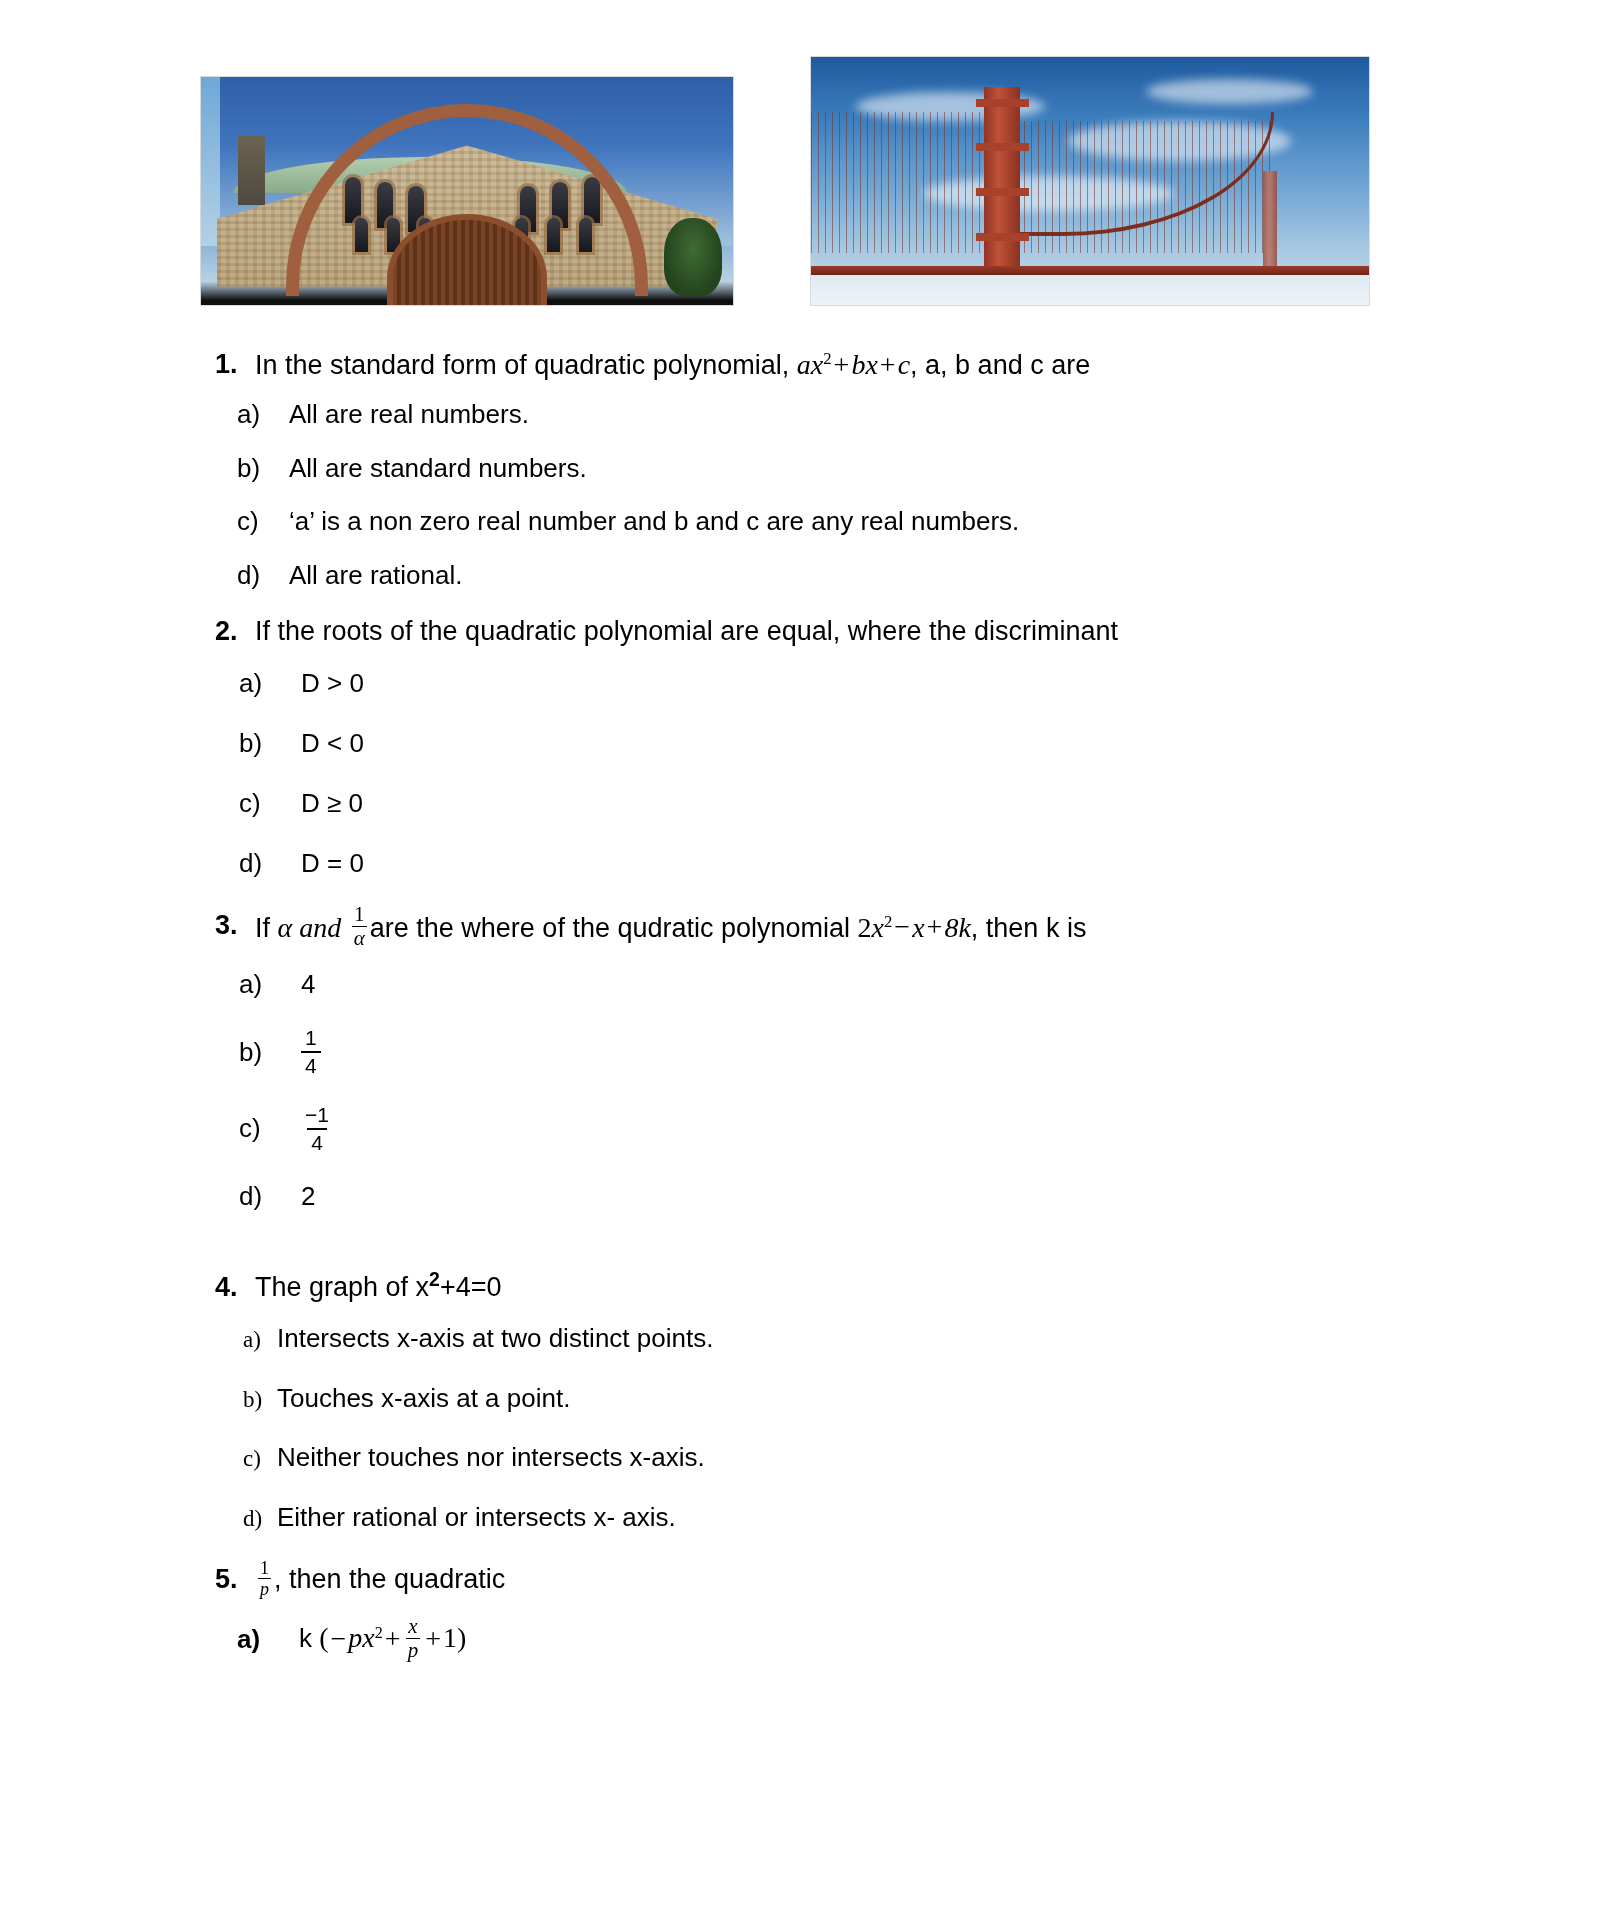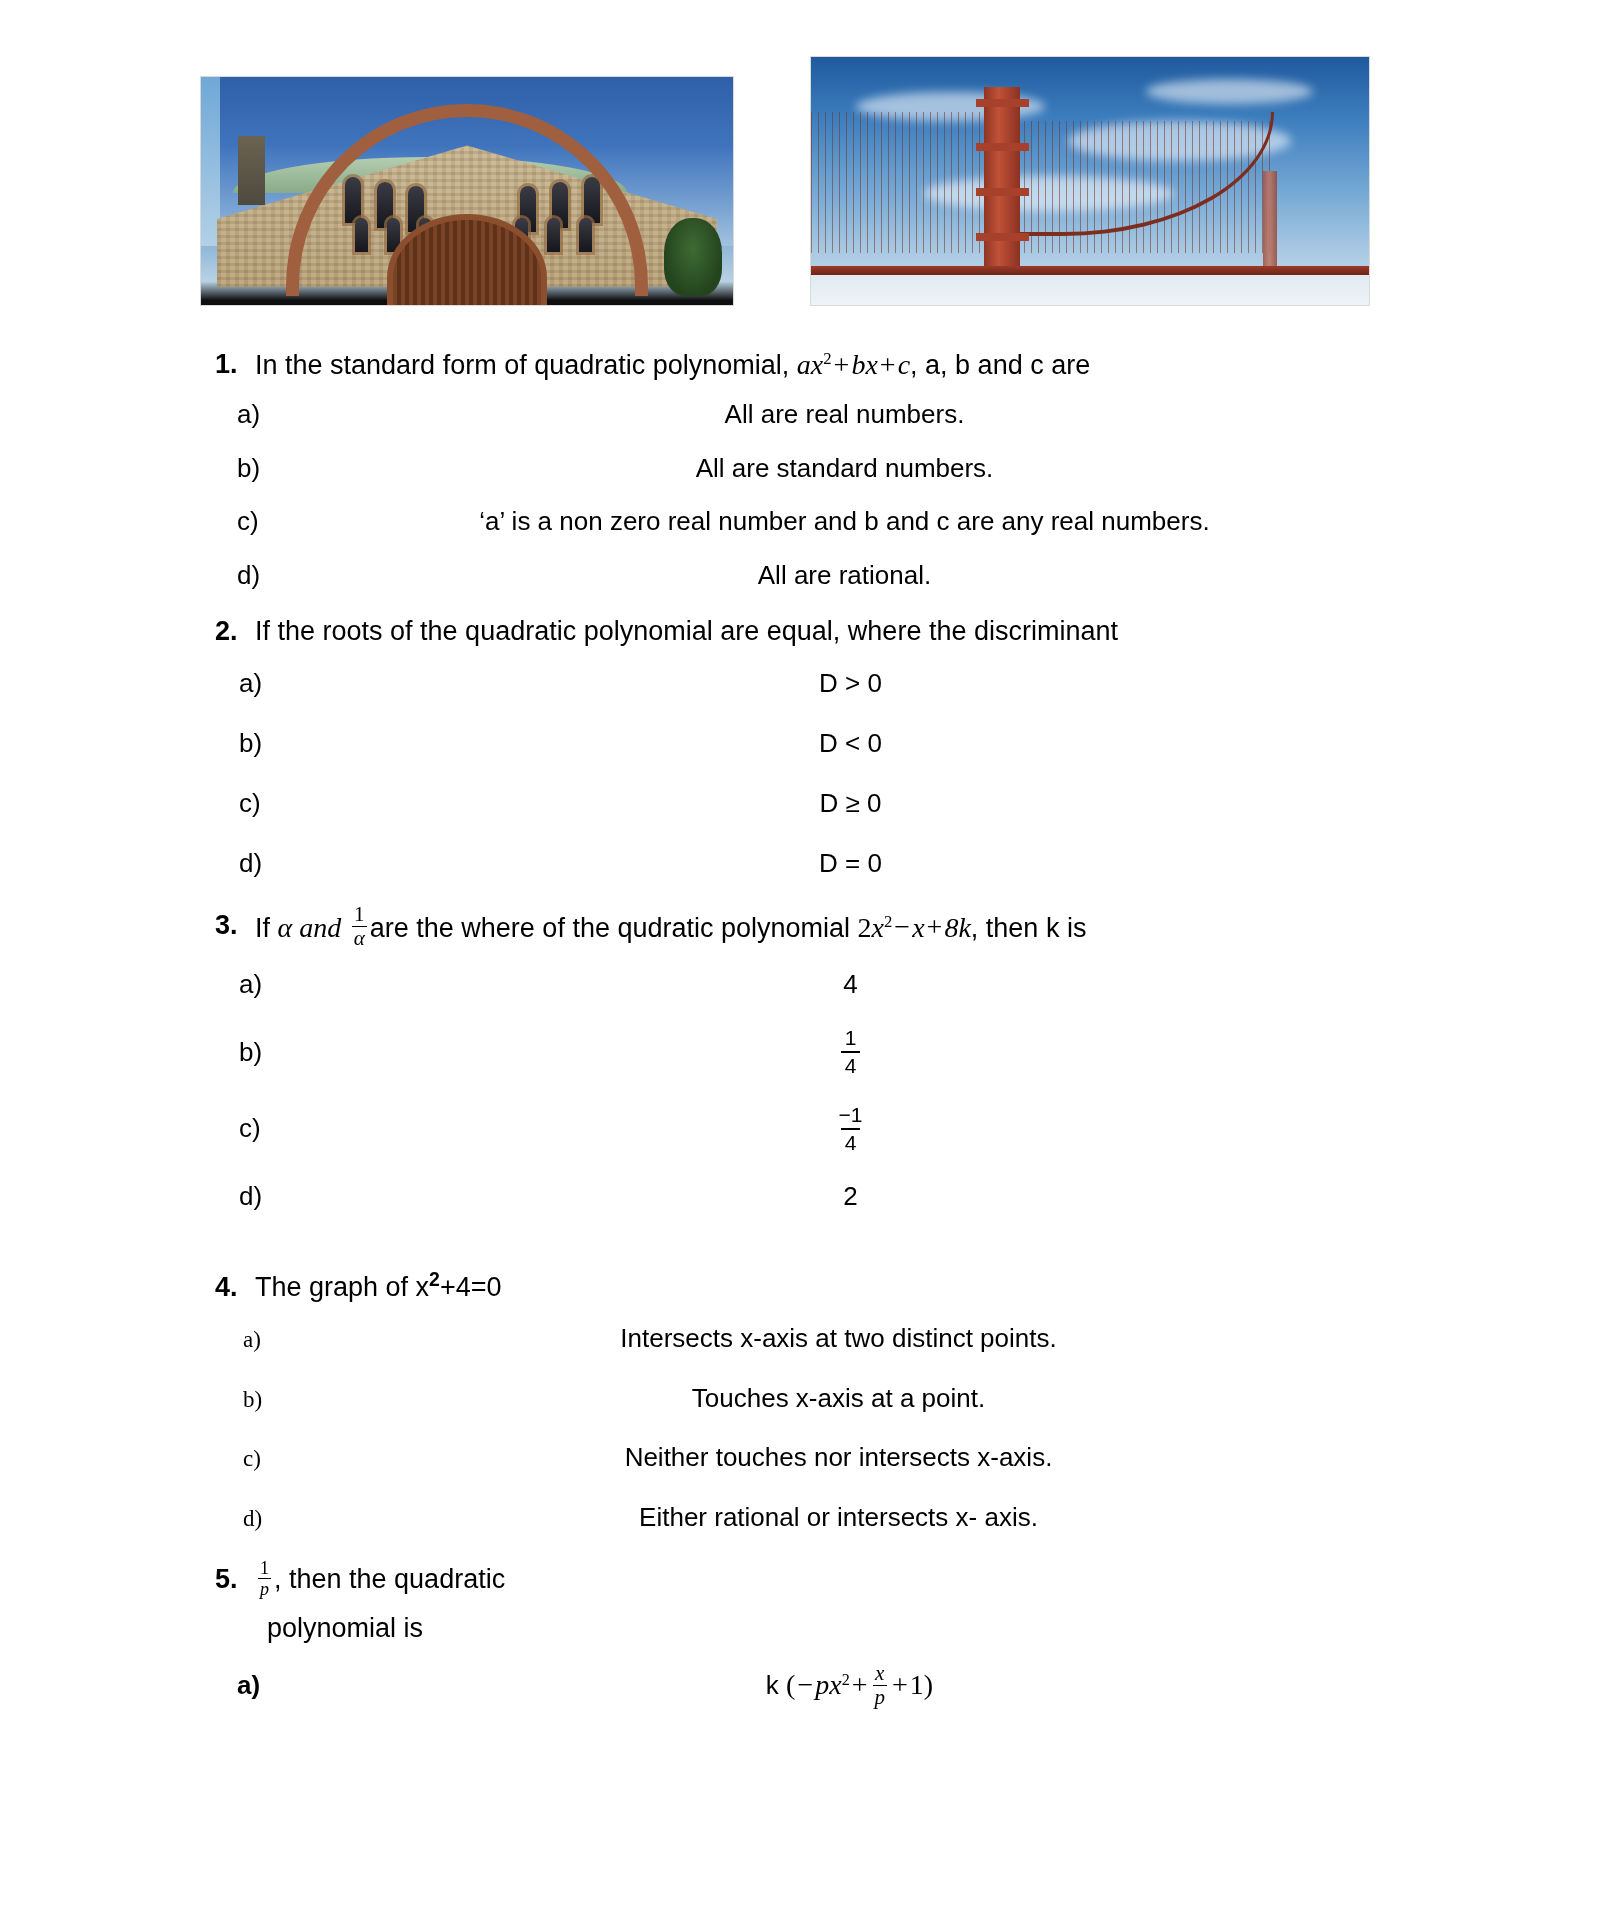--- a/index.html
+++ b/index.html
@@ -226,21 +226,21 @@
     flex: 0 0 52px;
     font-size: 26px;
   }
   .opt .lbl.wide { flex: 0 0 62px; }
   .opt .lbl.serif {
     font-family: "Liberation Serif", serif;
     font-size: 23px;
     flex: 0 0 34px;
   }
   .opt .lbl.bold { font-weight: bold; }
-  .opt .body { flex: 1; text-align: center; }
+  .opt .body { flex: 1; }
 
   .opts.tight .opt { margin-bottom: 20px; }
   .opts.q2opts { margin-left: 24px; margin-top: 18px; }
   .opts.q2opts .opt { margin-bottom: 26px; }
   .opts.q3opts { margin-left: 24px; margin-top: 16px; }
   .opts.q3opts .opt { margin-bottom: 26px; align-items: center; }
   .opts.q4opts { margin-left: 28px; margin-top: 16px; }
   .opts.q4opts .opt { margin-bottom: 26px; }
   .opts.q5opts { margin-left: 22px; margin-top: 18px; }
 
@@ -475,21 +475,20 @@
     </div>
 
     <div class="q5">
       <div class="q-row">
         <div class="q-num">5.</div>
         <div class="q-text"><span class="frac">
               <span class="num" style="font-style:normal">1</span>
               <span class="den">p</span>
             </span><span>, then the quadratic</span></div>
       </div>
-      <div class="cont-line">polynomial is</div>
       <div class="opts q5opts">
         <div class="opt">
           <div class="lbl wide bold">a)</div>
           <div class="body"><span>k</span>&nbsp;<span class="mn">(</span><span class="mop">−</span><span class="mi">p</span><span class="mi">x</span><sup class="exp mn">2</sup><span class="mop">+</span><span class="frac big">
                 <span class="num" style="font-style:italic">x</span>
                 <span class="den">p</span>
               </span><span class="mop">+</span><span class="mn">1</span><span class="mn">)</span></div>
         </div>
       </div>
     </div>

